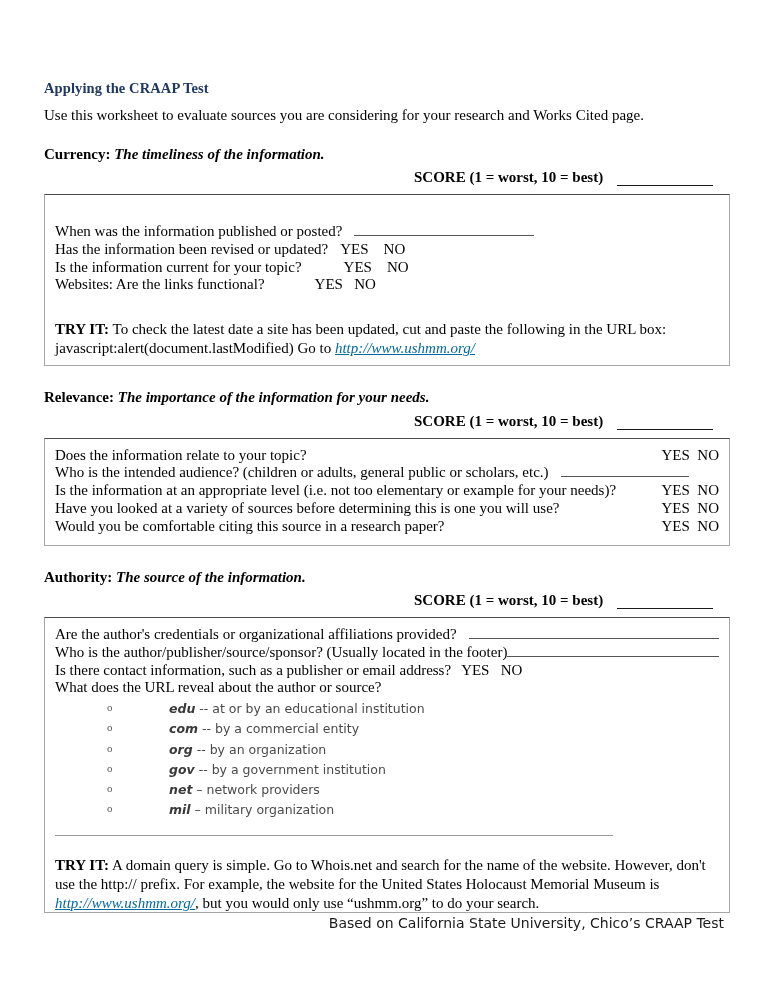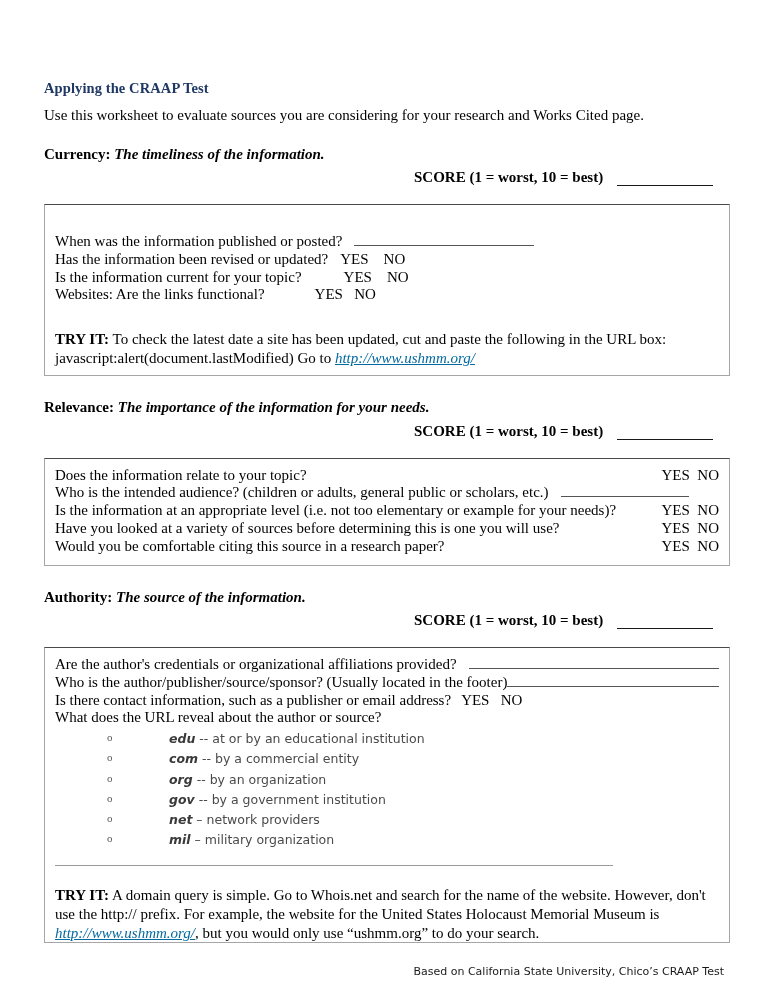--- a/index.html
+++ b/index.html
@@ -78,21 +78,21 @@
     border-bottom: 1.4px solid #1a1a1a;
     height: 13px;
   }
 
   
   .box {
     border: 1px solid #a6a6a6;
     border-top: 1.6px solid #4a4a4a;
     box-sizing: border-box;
     padding: 8px 10px 15px 10px;
-    margin: 18px 0 20px 0;
+    margin: 8px 0 20px 0;
     background: #ffffff;
   }
   .box.currency  { height: 172px; margin-bottom: 22px; }
   .box.relevance { height: 108px; margin-bottom: 22px; }
   .box.authority { height: 296px; margin-bottom: 0; }
 
   .qline {
     font-size: 15px;
     line-height: 1.18;
     display: flex;
@@ -160,25 +160,25 @@
     border: none;
     border-top: 1.2px solid #9a9a9a;
     width: 558px;
     margin: 14px 0 0 0;
   }
 
   
   .footer {
     position: absolute;
     left: 0;
-    top: 965px;
+    top: 915px;
     width: 724px;
     text-align: right;
     font-family: "DejaVu Sans", "Liberation Sans", sans-serif;
-    font-size: 11px;
+    font-size: 14px;
     color: #1a1a1a;
   }
 </style>
 </head>
 <body>
 
 <div class="page">
   <div class="content">
 
     <div class="doc-title">Applying the CRAAP Test</div>

